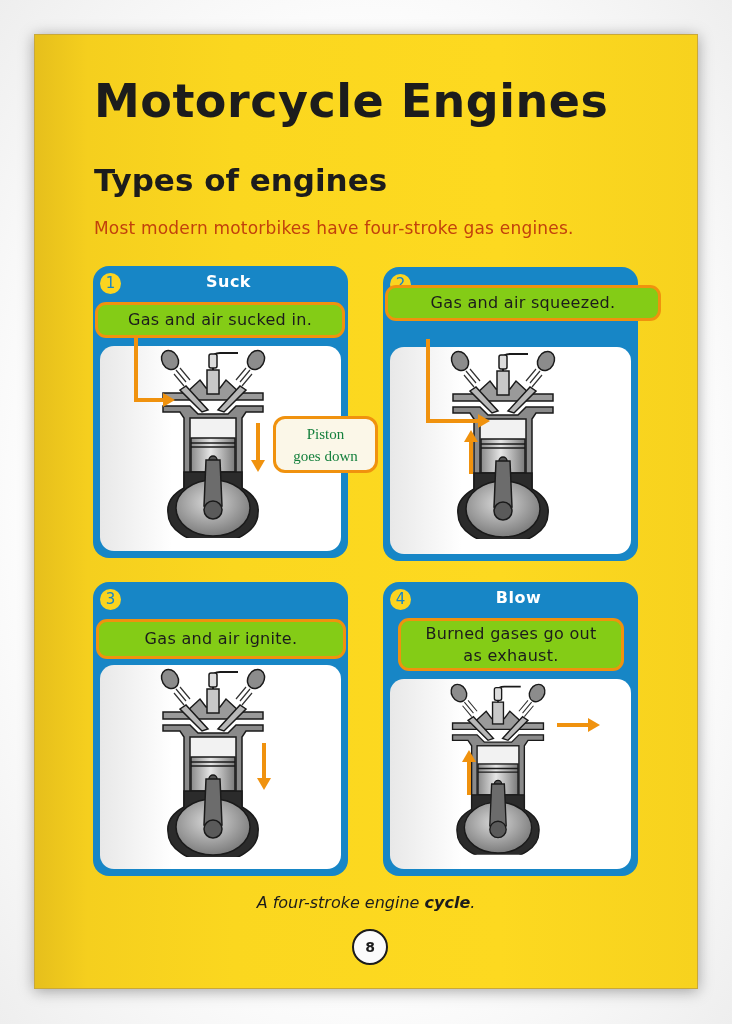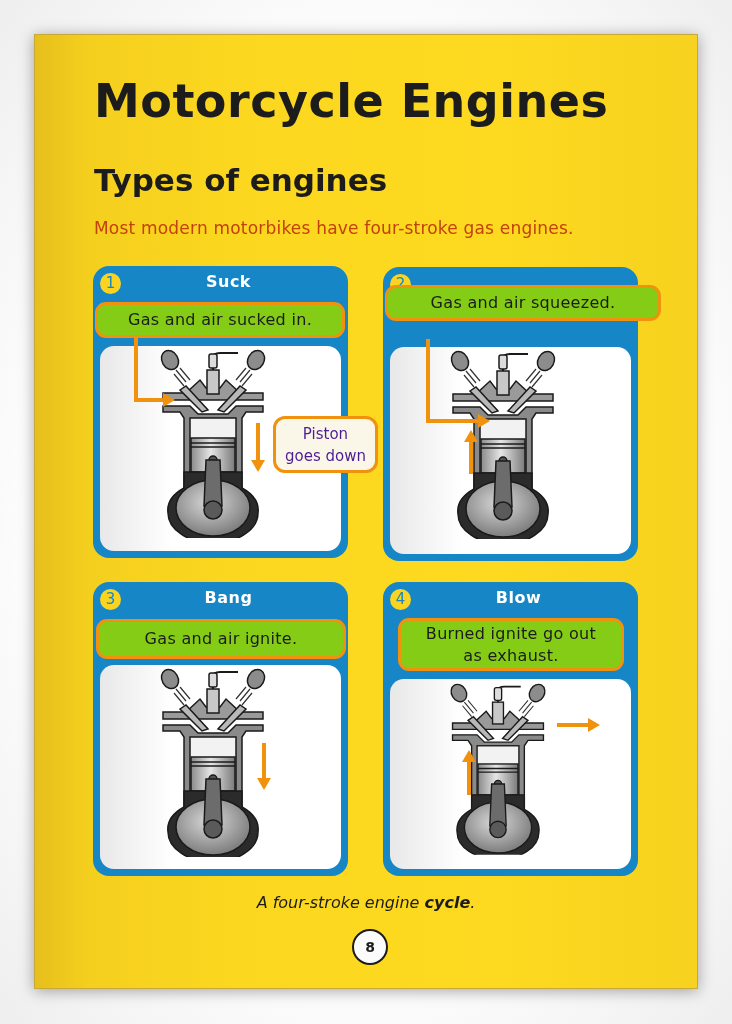--- a/index.html
+++ b/index.html
@@ -46,22 +46,22 @@
     display:flex; align-items:center; justify-content:center; line-height:22px;
     letter-spacing:0.3px; z-index:3;
   }
   .inner {
     position:absolute; background: linear-gradient(90deg, #e8e8e8 0%, #ffffff 30%);
     border-radius:14px; overflow:hidden;
   }
   .callout {
     position:absolute; left:273px; top:416px; width:105px; height:57px;
     background:#fbf7e8; border:3px solid #f0920e; border-radius:12px; box-sizing:border-box;
-    text-align:center; color:#4c1d95; font-size:15px; line-height:22px;
-    display:flex; flex-direction:column; justify-content:center; z-index:5;
+    text-align:center; color:#15803d; font-size:15px; line-height:22px;
+    display:flex; flex-direction:column; justify-content:center; z-index:5;font-family:Liberation Serif, serif;
   }
   .overlay { position:absolute; left:0; top:0; width:732px; height:1024px; pointer-events:none; z-index:4; }
   .caption {
     position:absolute; left:0; width:732px; top:893px; text-align:center; font-size:16px; color:#1c1c1c;font-style:italic;
   }
   .caption b { font-weight:bold; }
   .pagenum {
     position:absolute; left:352px; top:929px; width:36px; height:36px; border-radius:50%;
     background:#fbfbfb; border:2px solid #1c1c1c; box-sizing:border-box;
     text-align:center; line-height:32px; font-weight:bold; font-size:14px; color:#1c1c1c;
@@ -139,40 +139,39 @@
   <div class="inner" style="left:7px;top:80px;width:241px;height:207px;">
     <svg class="engine" style="left:58px;top:2px;" width="110" height="190">
         <use href="#engine"></use>
       </svg>
   </div>
 </div>
 <div class="pill" style="left:385px;top:285px;width:276px;height:36px;">Gas and air squeezed.</div>
 
 <div class="panel" style="left:93px;top:582px;width:255px;height:294px;">
   <div class="badge">3</div>
-  <div class="ptitle">Bang</div>
   <div class="inner" style="left:7px;top:83px;width:241px;height:204px;">
     <svg class="engine" style="left:58px;top:2px;" width="110" height="190">
         <use href="#engine"></use>
       </svg>
   </div>
 </div>
 <div class="pill" style="left:96px;top:619px;width:250px;height:40px;">Gas and air ignite.</div>
 
 <div class="panel" style="left:383px;top:582px;width:255px;height:294px;">
   <div class="badge">4</div>
   <div class="ptitle">Blow</div>
   <div class="inner" style="left:7px;top:97px;width:241px;height:190px;">
     <svg class="engine" style="left:58px;top:2px;" width="100" height="175" viewBox="0 0 110 190">
         <use href="#engine"></use>
       </svg>
   </div>
 </div>
 <div class="pill" style="left:398px;top:618px;width:226px;height:53px;flex-direction:column;">
-  <span>Burned ignite go out</span>
+  <span>Burned gases go out</span>
   <span>as exhaust.</span>
 </div>
 
 <div class="callout">
   <span>Piston</span>
   <span>goes down</span>
 </div>
 
 <svg class="overlay" viewBox="0 0 732 1024">
   <g fill="none" stroke="#f0920e" stroke-width="4">

